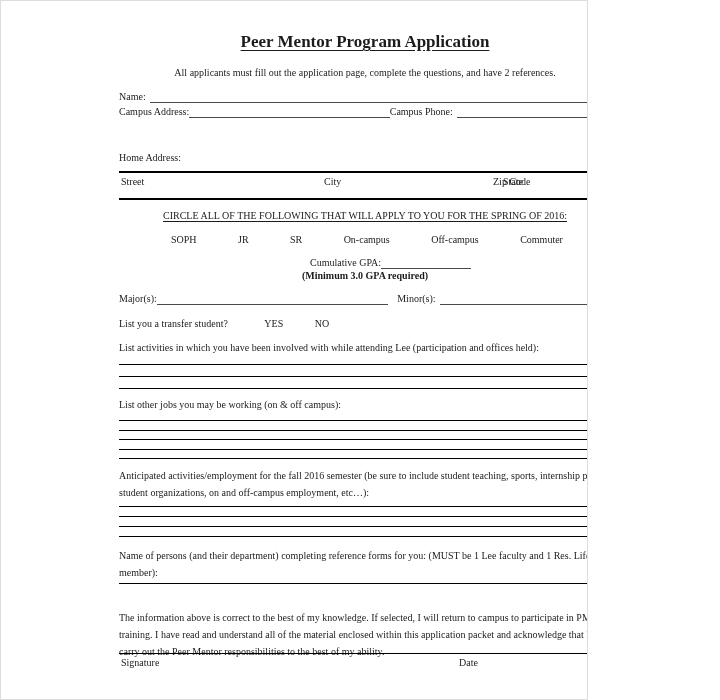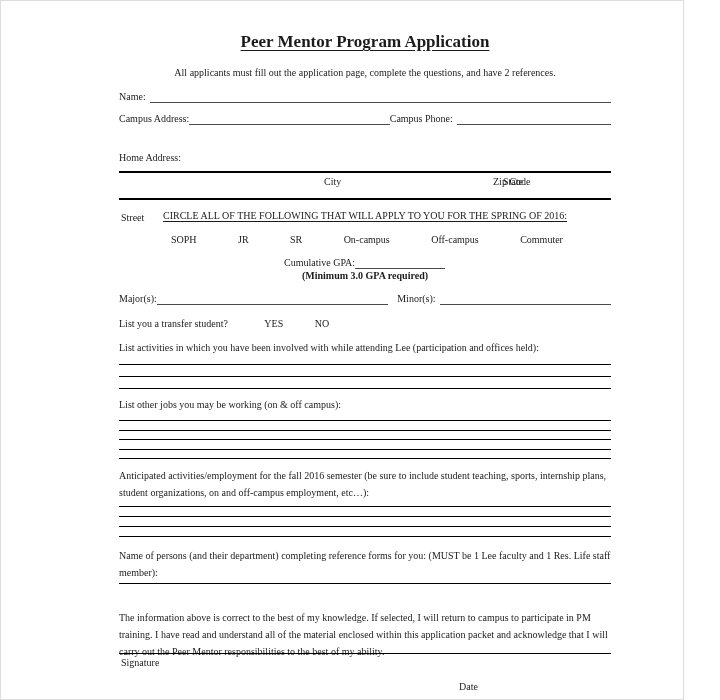--- a/index.html
+++ b/index.html
@@ -1,17 +1,17 @@
 <!DOCTYPE html>
 <html><head>
 <meta charset="utf-8">
 <style>
   html,body{margin:0;padding:0;background:#fff;}
   .page{
-    position:relative;width:684px;height:700px;background:#ffffff;
+    position:relative;width:588px;height:700px;background:#ffffff;
     font-family:"Liberation Serif","DejaVu Serif",serif;
     color:#1b1b1b;font-size:10px;overflow:hidden;
     box-sizing:border-box;border:1px solid #dddddd;
   }
   .abs{position:absolute;}
   .content{left:118px;width:492px;}
   .center{text-align:center;}
   .title{font-size:17px;font-weight:bold;text-decoration:underline;text-underline-offset:3px;}
   .u{text-decoration:underline;text-underline-offset:2px;}
   .b{font-weight:bold;}
@@ -35,57 +35,57 @@
 
   <div class="abs content center" style="top:66px;">
     <span>All applicants must fill out the application page, complete the questions, and have 2 references.</span>
   </div>
 
   <div class="abs content row" style="top:90px;">
     <span class="lbl">Name:</span>
     <span class="fill grow" style="margin-left:4px;"></span>
   </div>
 
-  <div class="abs content row" style="top:112px;">
+  <div class="abs content row" style="top:105px;">
     <span class="lbl">Campus Address:</span>
     <span class="fill" style="flex:1.3;"></span>
     <span class="lbl">Campus Phone:</span>
     <span class="fill" style="flex:1;margin-left:4px;"></span>
   </div>
 
 
   <div class="abs content" style="top:151px;">
     <span class="lbl">Home Address:</span>
   </div>
 
   <div class="abs content thick" style="top:170px;"></div>
 
   <div class="abs content" style="top:175px;height:14px;">
-    <span class="abs" style="left:2px;margin-top:36px;">Street</span>
+    <span class="abs" style="left:2px;">Street</span>
     <span class="abs" style="left:205px;">City</span>
     <span class="abs" style="left:340px;margin-left:44px;">State</span>
     <span class="abs" style="left:374px;">Zip Code</span>
   </div>
 
   <div class="abs content thick" style="top:197px;"></div>
 
   <div class="abs content center" style="top:209px;">
     <span class="u">CIRCLE ALL OF THE FOLLOWING THAT WILL APPLY TO YOU FOR THE SPRING OF 2016:</span>
   </div>
 
   <div class="abs optrow" style="top:233px;left:170px;width:392px;">
     <span>SOPH</span>
     <span>JR</span>
     <span>SR</span>
     <span>On-campus</span>
     <span>Off-campus</span>
     <span>Commuter</span>
   </div>
 
-  <div class="abs row" style="top:256px;left:283px;">
+  <div class="abs row" style="top:256px;left:309px;">
     <span class="lbl">Cumulative GPA:</span>
     <span class="fill" style="width:90px;"></span>
   </div>
 
   <div class="abs content center" style="top:269px;">
     <span class="b">(Minimum 3.0 GPA required)</span>
   </div>
 
   <div class="abs content row" style="top:292px;">
     <span class="lbl">Major(s):</span>
@@ -124,16 +124,16 @@
   <div class="abs wrap" style="top:546px;left:118px;width:502px;">Name of persons (and their department) completing reference forms for you: (MUST be 1 Lee faculty and 1 Res. Life staff member):</div>
 
   <div class="abs content rule" style="top:582px;"></div>
 
   <div class="abs wrap" style="top:608px;left:118px;width:498px;">The information above is correct to the best of my knowledge. If selected, I will return to campus to participate in PM training. I have read and understand all of the material enclosed within this application packet and acknowledge that I will carry out the Peer Mentor responsibilities to the best of my ability.</div>
 
   <div class="abs content rule" style="top:652px;"></div>
 
   <div class="abs content" style="top:656px;height:14px;">
     <span class="abs" style="left:2px;">Signature</span>
-    <span class="abs" style="left:340px;margin-top:24px;">Date</span>
+    <span class="abs" style="left:340px;">Date</span>
   </div>
 
 </div>
 
 </body></html>

